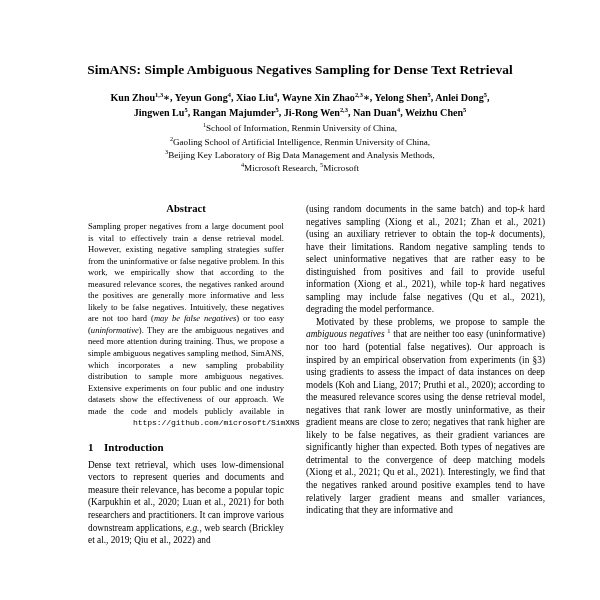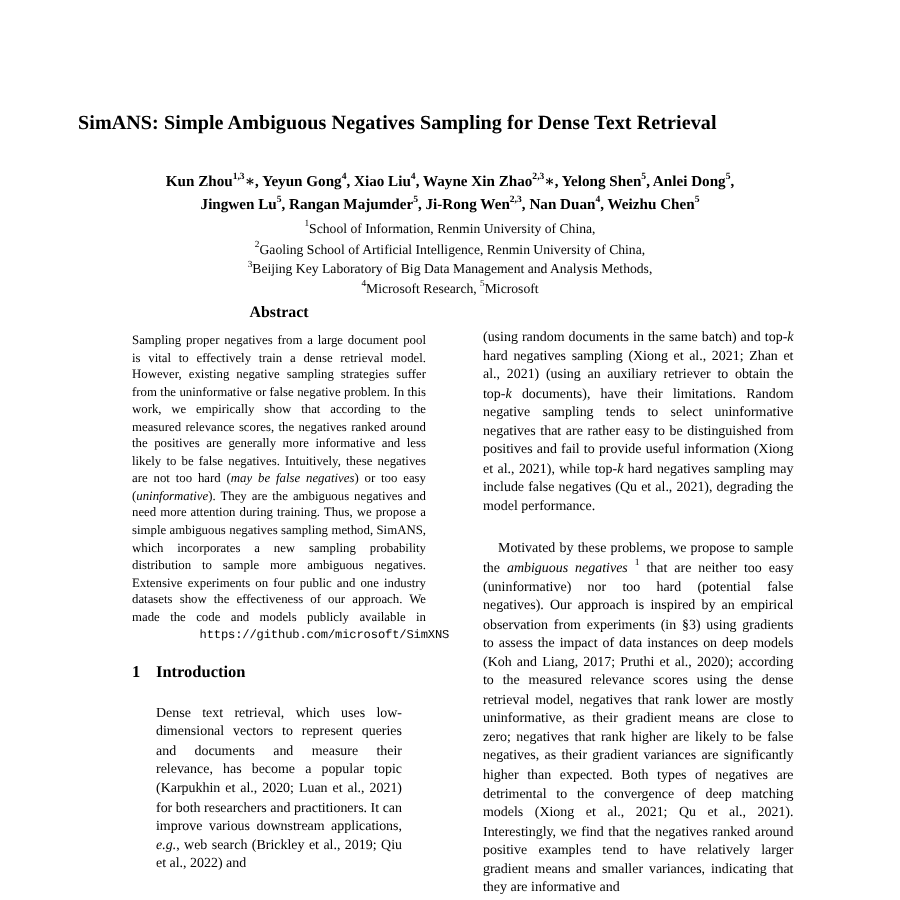--- a/index.html
+++ b/index.html
@@ -19,25 +19,25 @@
     position: relative;
     width: 600px;
     height: 600px;
     box-sizing: border-box;
     padding: 0;
     overflow: hidden;
   }
 
   
   .title {
-    text-align: left;
+    text-align: center;
     font-size: 13.4px;
     font-weight: bold;
     letter-spacing: 0.05px;
-    margin: 12px;
+    margin: 0;
     padding: 62px 40px 0 40px;
     line-height: 1.2;
   }
 
   
   .authors {
     text-align: center;
     font-size: 10.1px;
     font-weight: bold;
     line-height: 14.6px;
@@ -108,21 +108,21 @@
     text-justify: inter-word;
     margin: 0;
     hyphens: none;
   }
 
   .body-text {
     font-size: 9.3px;
     line-height: 12.55px;
     text-align: justify;
     text-justify: inter-word;
-    margin: 16px;
+    margin: 0;
     hyphens: none;
   }
   .body-text + .body-text { text-indent: 10px; margin-top: 0; }
 
   .section-head {
     font-size: 11px;
     font-weight: bold;
     margin: 12px 0 6px 0;
     padding: 0;
     font-family: Liberation Serif, serif;

